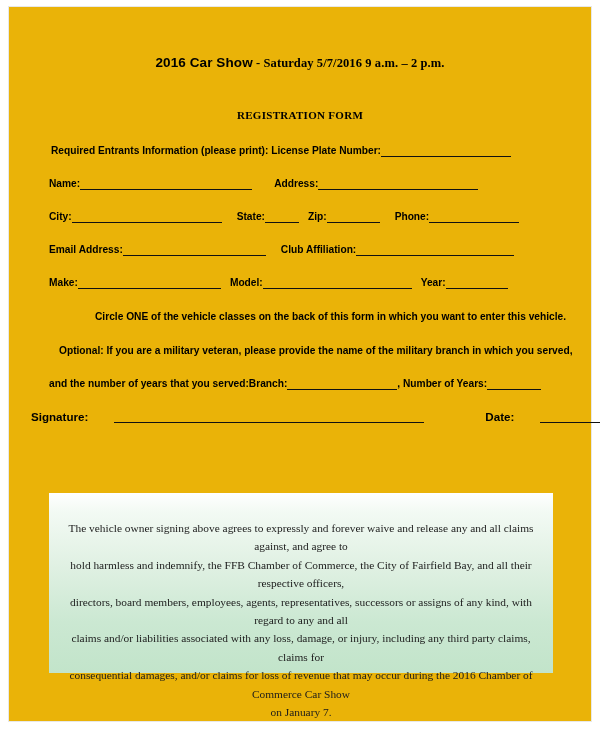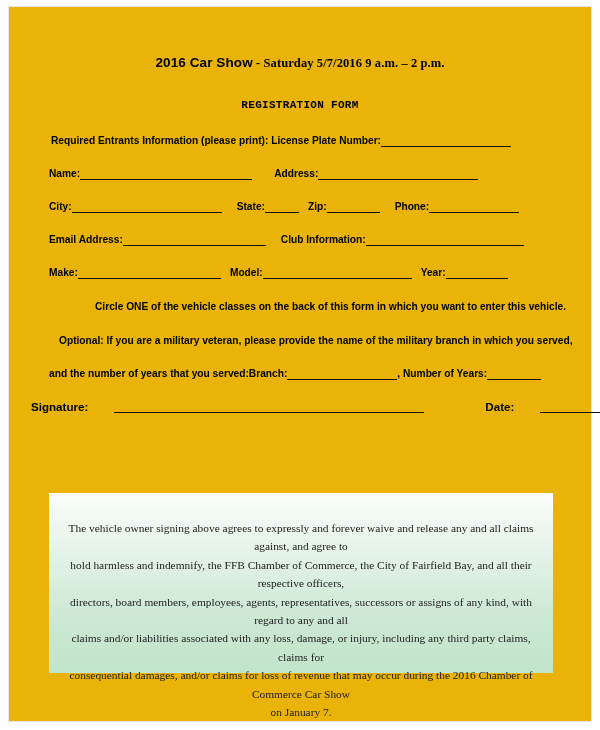--- a/index.html
+++ b/index.html
@@ -42,22 +42,22 @@
     font-weight: bold;
   }
   .title .t-sub {
     font-family: "Liberation Serif", serif;
     font-size: 12.5px;
     font-weight: bold;
   }
 
   .subtitle {
     text-align: center;
-    margin-top: 28px;
-    font-family: Liberation Mono, monospace;
+    margin-top: 38px;
+    font-family: Liberation Serif, serif;
     font-size: 11px;
     font-weight: bold;
     letter-spacing: 0.3px;
   }
 
   
   .form-body {
     margin-top: 24px;
     padding: 0 22px 0 22px;
     font-size: 10.2px;
@@ -189,21 +189,21 @@
       <span class="blank w-zip"></span>
       <span class="gap-md"></span>
       <span class="lbl">Phone:</span>
       <span class="blank w-phone"></span>
     </div>
 
     <div class="row indent-e">
       <span class="lbl">Email Address:</span>
       <span class="blank w-email"></span>
       <span class="gap-md"></span>
-      <span class="lbl">Club Information:</span>
+      <span class="lbl">Club Affiliation:</span>
       <span class="blank w-club"></span>
     </div>
 
     <div class="row indent-e">
       <span class="lbl">Make:</span>
       <span class="blank w-make"></span>
       <span class="gap-sm"></span>
       <span class="lbl">Model:</span>
       <span class="blank w-model"></span>
       <span class="gap-sm"></span>

